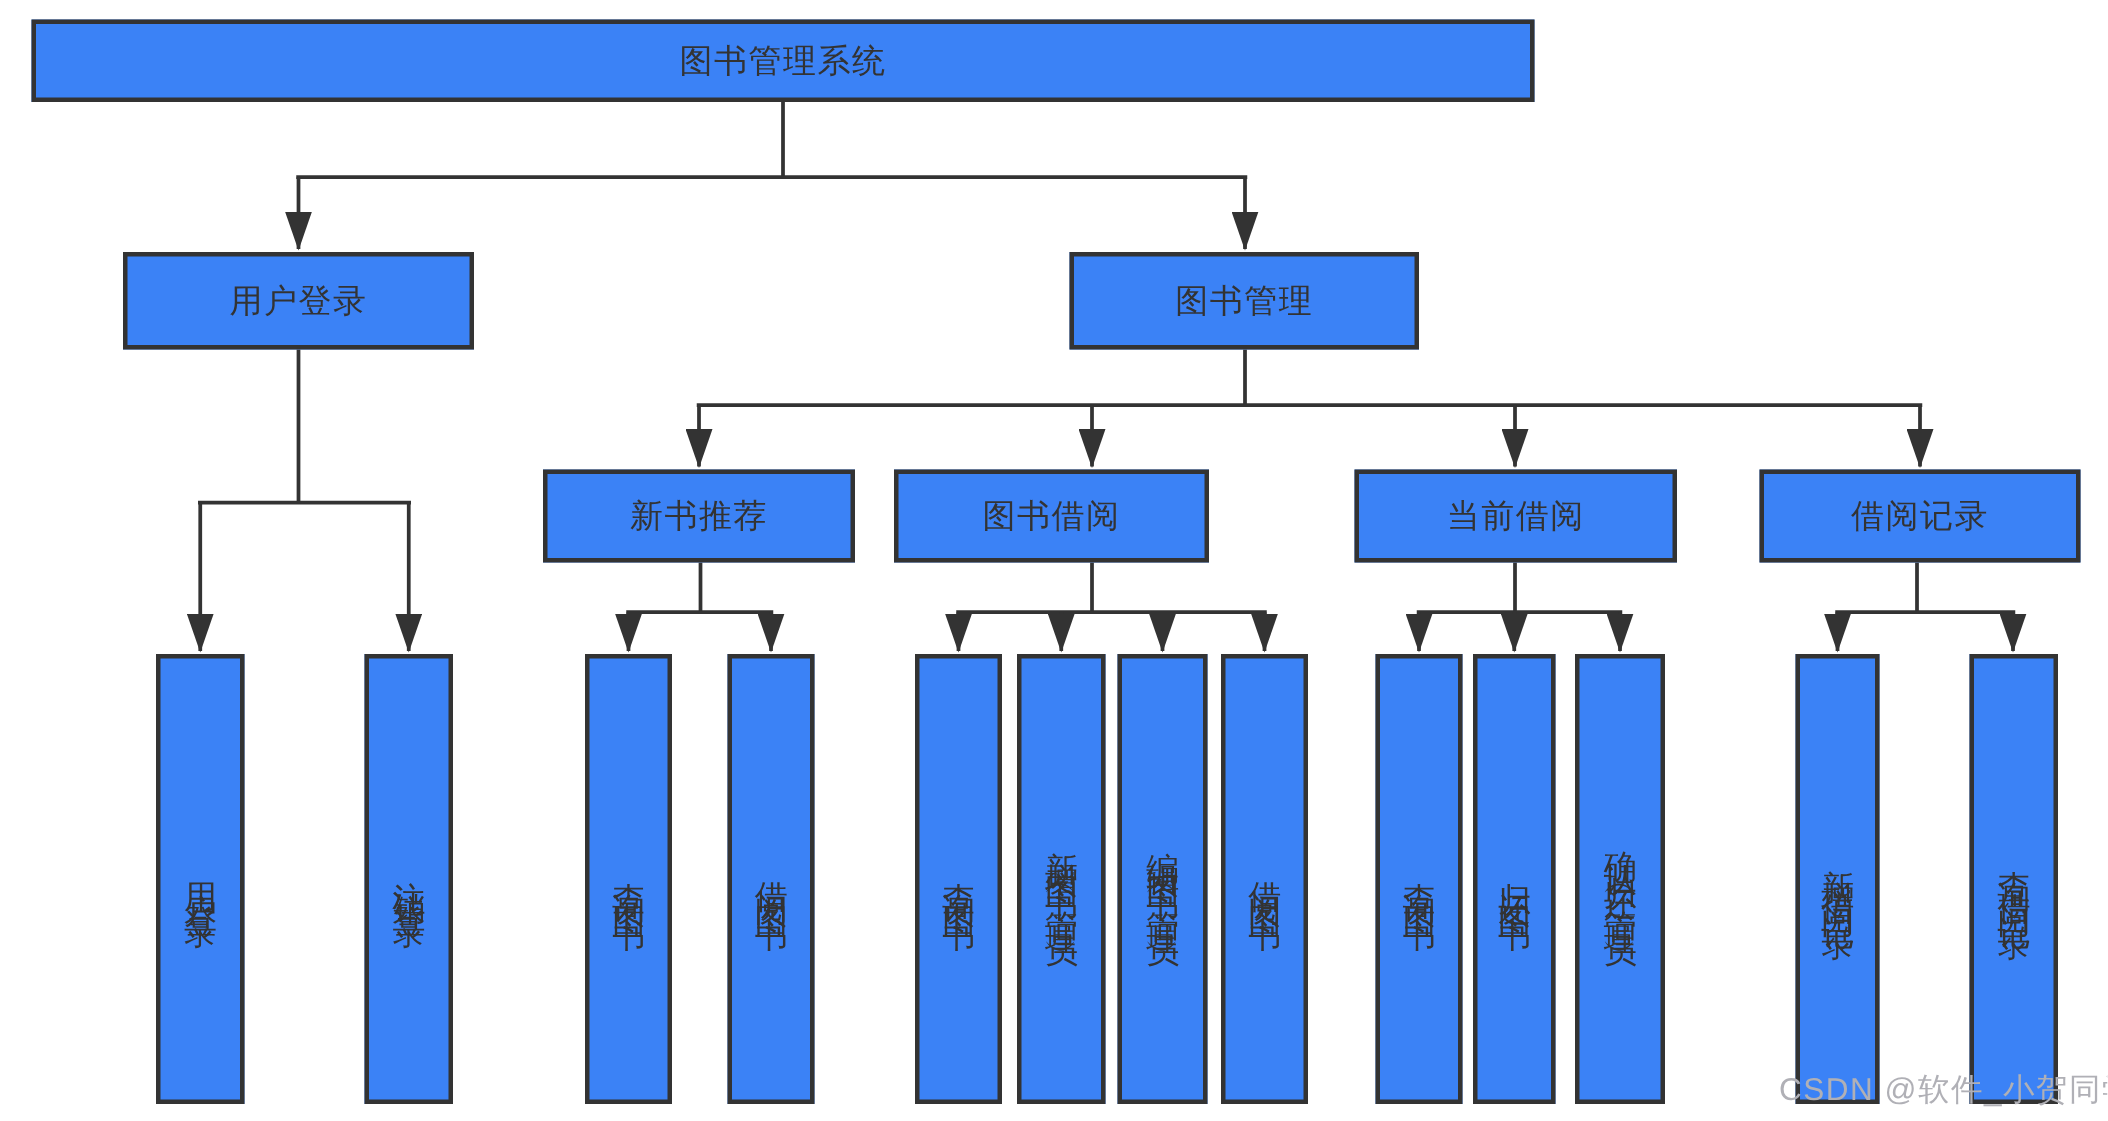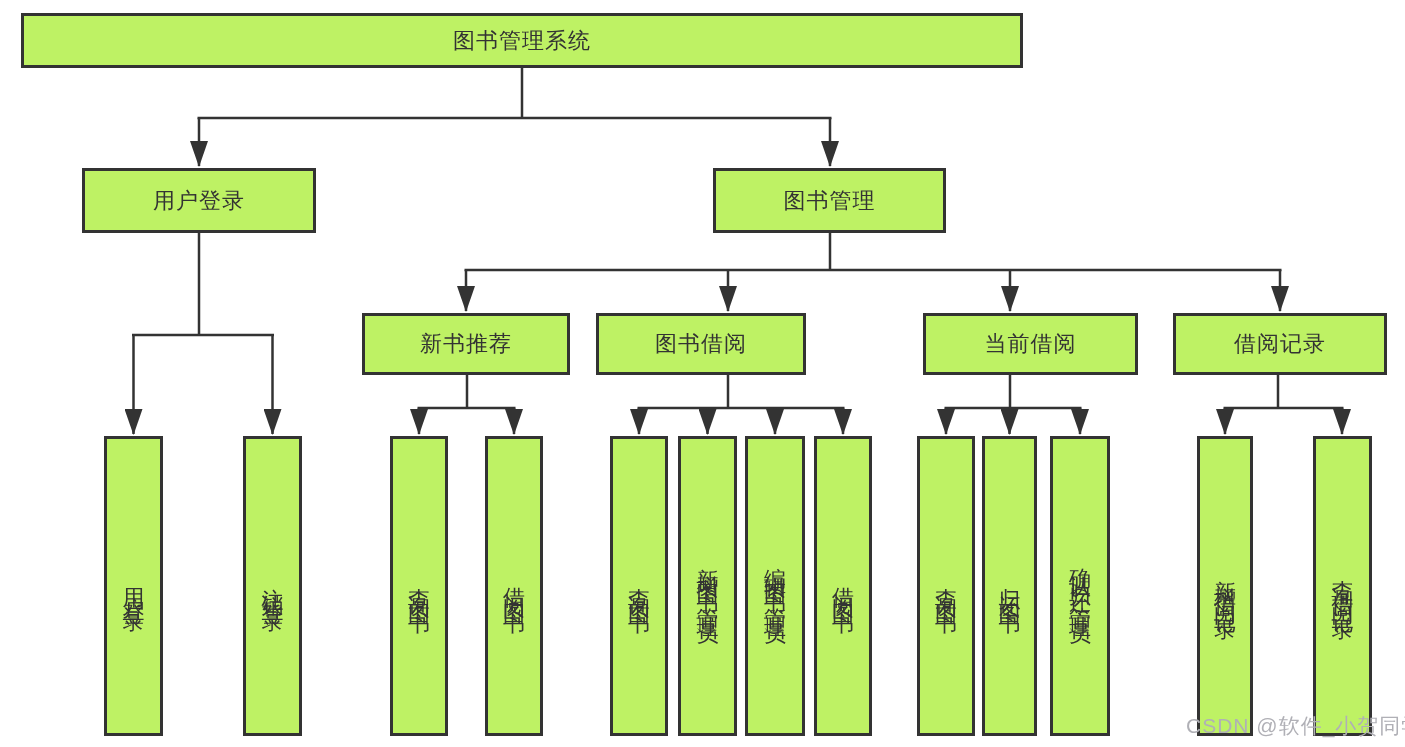--- a/index.html
+++ b/index.html
@@ -15,21 +15,21 @@
     background:var(--bg);
     font-family:"Liberation Sans", sans-serif;
     color:var(--text);
     overflow:hidden;
   }
   #connectors{position:absolute;left:0;top:0;width:1405px;height:747px;}
   #connectors line{stroke:var(--line);stroke-width:2.5;}
   #connectors .arrowhead{fill:var(--line);}
   .box{
     position:absolute;
-    background:#bef264;
+    background:#3b82f6;
     border:3px solid var(--line);
     box-sizing:border-box;
     display:flex;align-items:center;justify-content:center;
     font-size:22px;
     letter-spacing:1px;
     white-space:nowrap;
   }
   .h{height:62px;top:313px;}
   .lvl2{height:65px;top:168px;}
   .rootbox{left:21px;top:13px;width:1002px;height:55px;}
@@ -114,21 +114,21 @@
   <div class="box h" style="left:362px;width:208px;">
     <span>新书推荐</span>
   </div>
 
   <div class="box lvl2" style="left:713px;width:233px;">
     <span>图书管理</span>
   </div>
   <div class="box h" style="left:596px;width:210px;">
     <span>图书借阅</span>
   </div>
-  <div class="box h" style="left:903px;width:215px;margin-left:20px;">
+  <div class="box h" style="left:903px;width:215px;">
     <span>当前借阅</span>
   </div>
   <div class="box h" style="left:1173px;width:214px;">
     <span>借阅记录</span>
   </div>
 
   <div class="box v" style="left:104px;width:59px;">
     <span>用户登录</span>
   </div>
   <div class="box v" style="left:243px;width:59px;">

